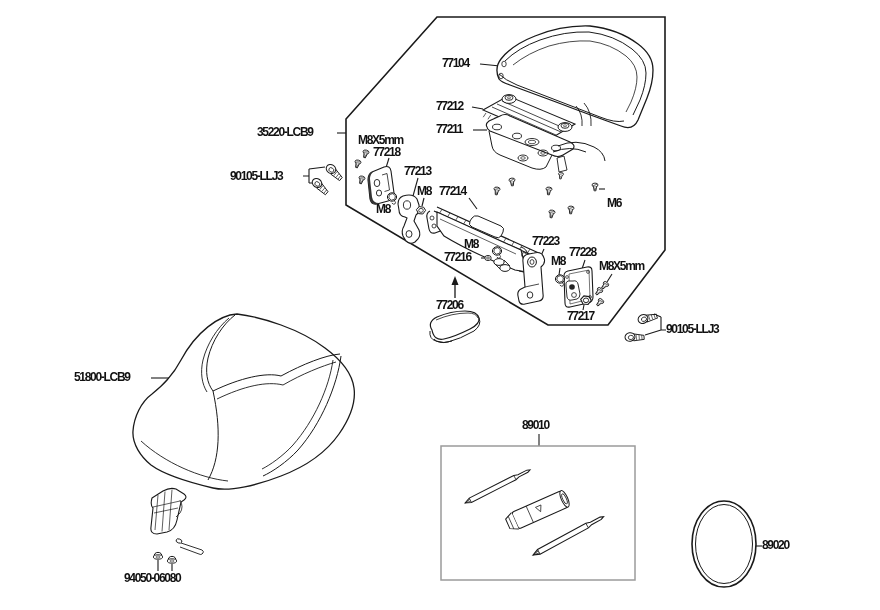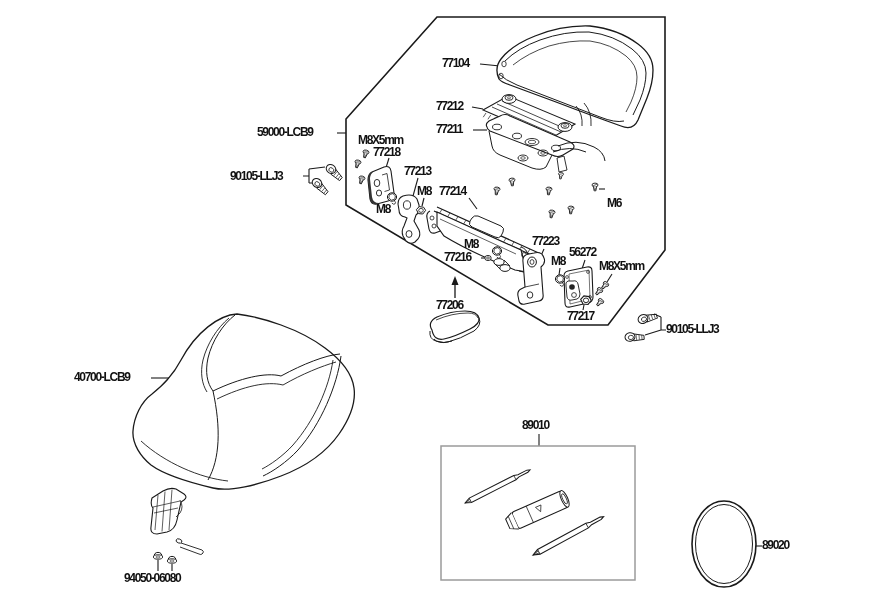--- a/index.html
+++ b/index.html
@@ -254,36 +254,36 @@
 
   <g fill="none" stroke="#1a1a1a">
     <ellipse cx="724" cy="544" rx="32" ry="43" stroke-width="1.6"></ellipse>
     <ellipse cx="724" cy="544" rx="28.5" ry="39.5" stroke-width="1"></ellipse>
   </g>
 </svg>
 
   <div class="lbl" style="left:442px;top:56px">77104</div>
   <div class="lbl" style="left:436px;top:99px">77212</div>
   <div class="lbl" style="left:436px;top:122px">77211</div>
-  <div class="lbl" style="left:257px;top:125px">59000-LCB9</div>
+  <div class="lbl" style="left:257px;top:125px">35220-LCB9</div>
   <div class="lbl" style="left:358px;top:133px">M8X5mm</div>
   <div class="lbl" style="left:373px;top:145px">77218</div>
   <div class="lbl" style="left:230px;top:169px">90105-LLJ3</div>
   <div class="lbl" style="left:404px;top:164px">77213</div>
   <div class="lbl" style="left:417px;top:184px">M8</div>
   <div class="lbl" style="left:376px;top:202px">M8</div>
   <div class="lbl" style="left:439px;top:184px">77214</div>
   <div class="lbl" style="left:607px;top:196px">M6</div>
   <div class="lbl" style="left:464px;top:237px">M8</div>
   <div class="lbl" style="left:444px;top:250px">77216</div>
   <div class="lbl" style="left:532px;top:234px">77223</div>
   <div class="lbl" style="left:551px;top:254px">M8</div>
-  <div class="lbl" style="left:569px;top:245px">56272</div>
+  <div class="lbl" style="left:569px;top:245px">77228</div>
   <div class="lbl" style="left:599px;top:259px">M8X5mm</div>
   <div class="lbl" style="left:567px;top:309px">77217</div>
   <div class="lbl" style="left:436px;top:298px">77206</div>
   <div class="lbl" style="left:666px;top:322px">90105-LLJ3</div>
-  <div class="lbl" style="left:74px;top:370px">40700-LCB9</div>
+  <div class="lbl" style="left:74px;top:370px">51800-LCB9</div>
   <div class="lbl" style="left:124px;top:571px">94050-06080</div>
   <div class="lbl" style="left:522px;top:418px">89010</div>
   <div class="lbl" style="left:762px;top:538px">89020</div>
 
 </div>
 
 </body></html>

